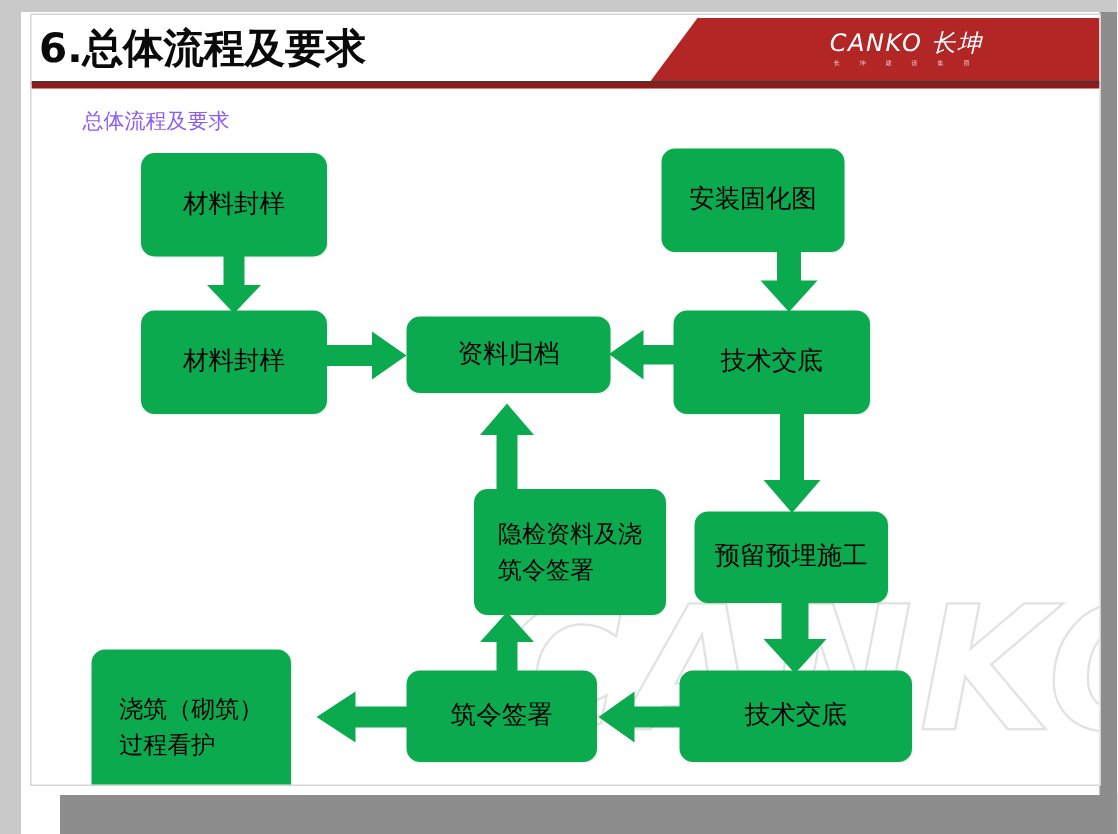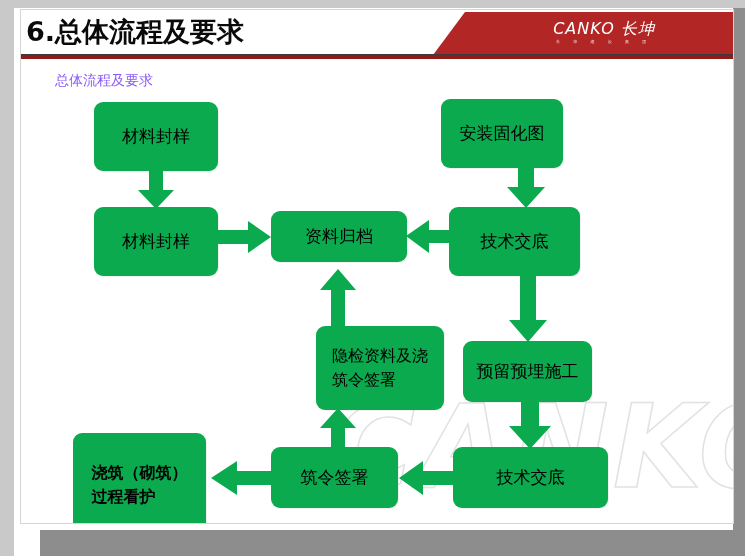--- a/index.html
+++ b/index.html
@@ -205,21 +205,21 @@
 
       <div class="node" style="left:442px; top:331px; width:129px; height:61px;">预留预埋施工</div>
 
       <div class="node" style="left:432px; top:437px; width:155px; height:61px;">技术交底</div>
 
       <div class="node" style="left:250px; top:437px; width:127px; height:61px;">筑令签署</div>
 
       <div class="node two-line" style="left:252px; top:316px; width:128px; height:84px; white-space:pre-line;margin-left:43px;">隐检资料及浇
 筑令签署</div>
 
-      <div class="node two-line" style="left:52px; top:423px; width:133px; height:104px; white-space:pre-line;font-weight:bold;">浇筑（砌筑）
+      <div class="node two-line" style="left:40px; top:423px; width:133px; height:104px; white-space:pre-line;">浇筑（砌筑）
 过程看护</div>
 
       <div class="arrow" style="left:115px; top:160px;">
         <svg width="40" height="40" viewBox="0 0 40 40">
           <polygon points="13,0 27,0 27,20 38,20 20,39 2,20 13,20" fill="#0baa4e"></polygon>
         </svg>
       </div>
 
       <div class="arrow" style="left:197px; top:210px;">
         <svg width="54" height="34" viewBox="0 0 54 34">

